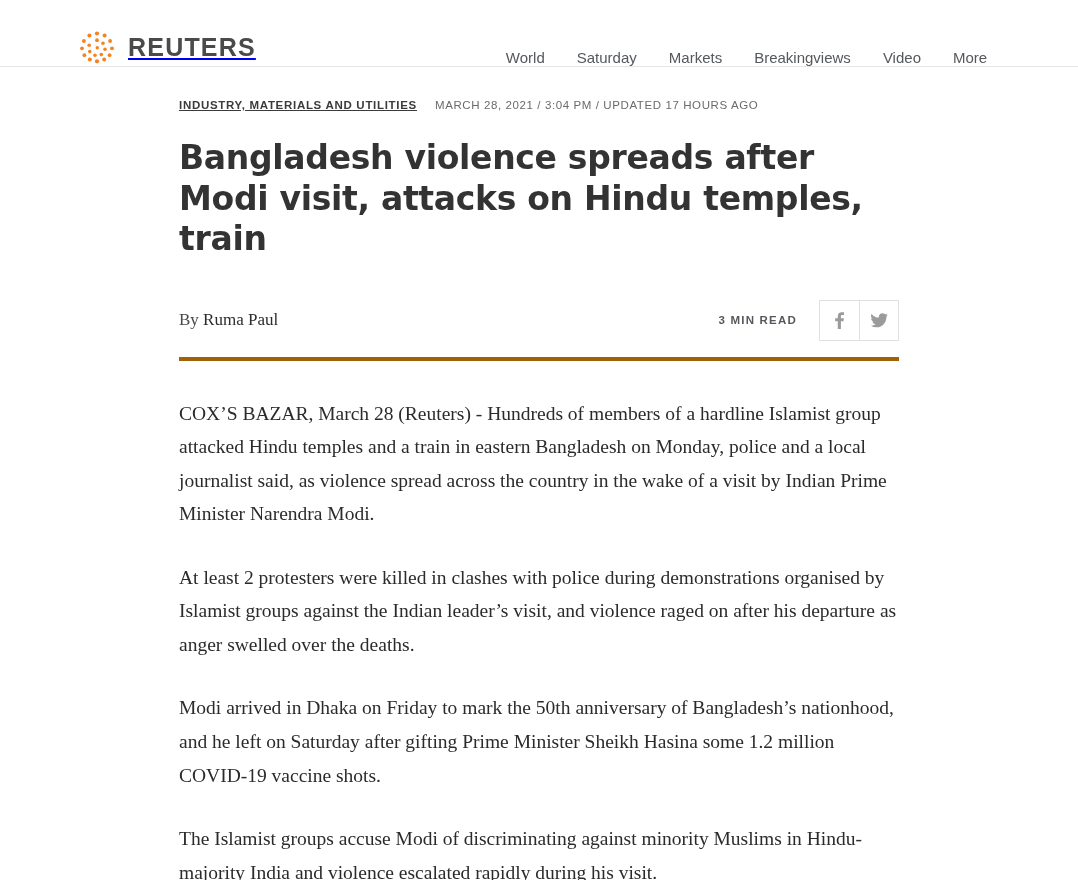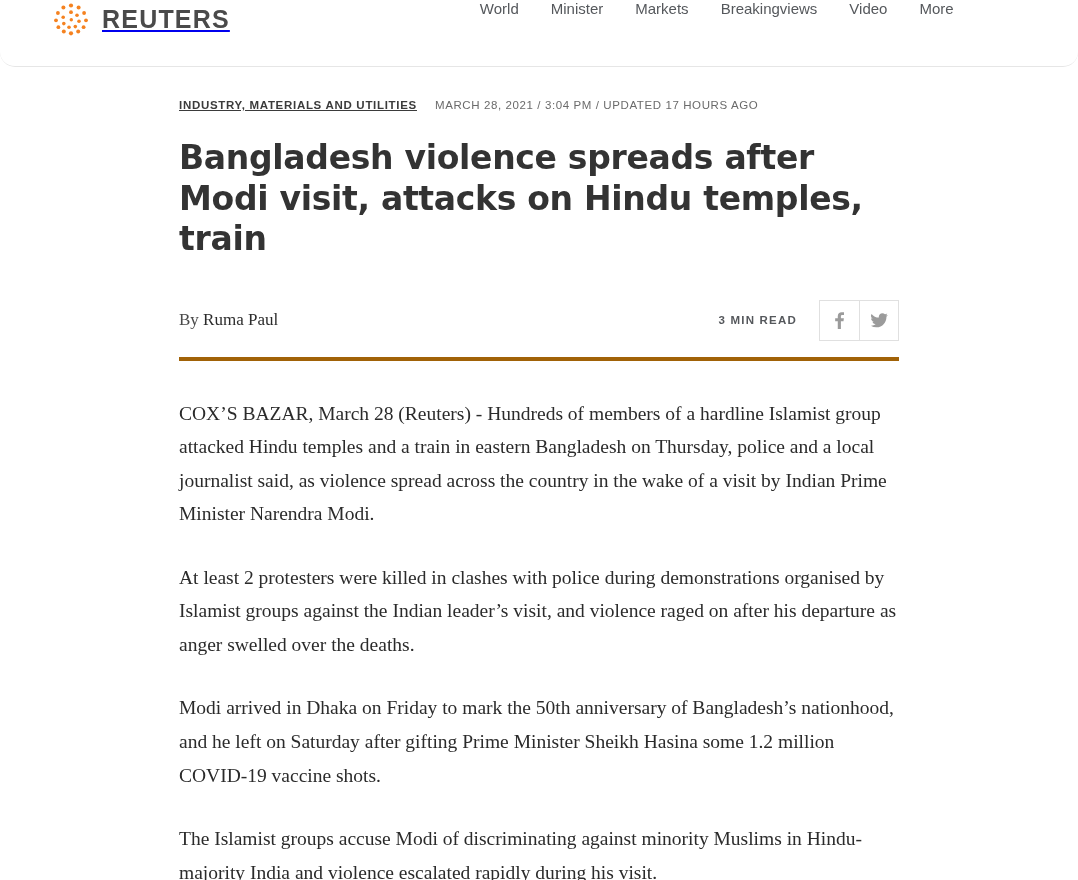--- a/index.html
+++ b/index.html
@@ -11,24 +11,23 @@
     background: #ffffff;
     font-family: "Liberation Sans", sans-serif;
     overflow: hidden;
   }
 
   
   .site-header {
     height: 67px;
     border-bottom: 1px solid #e6e6e6;
     display: flex;
-    align-items: flex-start;
-    padding: 0 40px 0 52px;
+    align-items: flex-end;
+    padding: 0 40px 0 78px;
     background: #fff;
-    border-radius: 15px;
   }
   .brand {
     display: flex;
     align-items: center;
     gap: 12px;
   }
   .brand-mark {
     width: 38px;
     height: 38px;
     position: relative;
@@ -173,21 +172,21 @@
           <circle cx="11.8" cy="23.6" r="1.8"></circle>
           <circle cx="11.2" cy="17.2" r="1.8"></circle>
           <circle cx="19.3" cy="19.8" r="1.7"></circle>
         </g>
       </svg>
     </span>
     <span class="brand-name">REUTERS</span>
   </a>
   <nav class="main-nav">
     <a class="nav-item" href="#">World</a>
-    <a class="nav-item" href="#">Minister</a>
+    <a class="nav-item" href="#">Saturday</a>
     <a class="nav-item" href="#">Markets</a>
     <a class="nav-item" href="#">Breakingviews</a>
     <a class="nav-item" href="#">Video</a>
     <a class="nav-item" href="#">More</a>
   </nav>
 </header>
 
 <main class="article">
   <div class="article-inner">
 
@@ -217,20 +216,20 @@
               <svg width="18" height="15" viewBox="0 0 18 15" aria-hidden="true">
                 <path fill="#9b9b9b" d="M17.7 1.9c-.64.29-1.33.48-2.05.57.74-.44 1.3-1.14 1.57-1.98-.69.41-1.45.7-2.26.87A3.56 3.56 0 0 0 12.35.25c-1.96 0-3.55 1.6-3.55 3.56 0 .28.03.55.09.81A10.1 10.1 0 0 1 1.57.89a3.57 3.57 0 0 0 1.1 4.75 3.5 3.5 0 0 1-1.6-.44v.04c0 1.73 1.22 3.17 2.85 3.5a3.6 3.6 0 0 1-1.6.06 3.56 3.56 0 0 0 3.32 2.47A7.14 7.14 0 0 1 .85 12.7a10.07 10.07 0 0 0 5.45 1.6c6.54 0 10.12-5.43 10.12-10.13l-.01-.46A7.2 7.2 0 0 0 17.7 1.9z"></path>
               </svg>
             </span>
           </div>
         </div>
       </div>
     </div>
 
     <div class="body-text">
-      <p>COX’S BAZAR, March 28 (Reuters) - Hundreds of members of a hardline Islamist group attacked Hindu temples and a train in eastern Bangladesh on Thursday, police and a local journalist said, as violence spread across the country in the wake of a visit by Indian Prime Minister Narendra Modi.</p>
+      <p>COX’S BAZAR, March 28 (Reuters) - Hundreds of members of a hardline Islamist group attacked Hindu temples and a train in eastern Bangladesh on Monday, police and a local journalist said, as violence spread across the country in the wake of a visit by Indian Prime Minister Narendra Modi.</p>
       <p>At least 2 protesters were killed in clashes with police during demonstrations organised by Islamist groups against the Indian leader’s visit, and violence raged on after his departure as anger swelled over the deaths.</p>
       <p>Modi arrived in Dhaka on Friday to mark the 50th anniversary of Bangladesh’s nationhood, and he left on Saturday after gifting Prime Minister Sheikh Hasina some 1.2 million COVID-19 vaccine shots.</p>
       <p>The Islamist groups accuse Modi of discriminating against minority Muslims in Hindu-majority India and violence escalated rapidly during his visit.</p>
     </div>
 
   </div>
 </main>
 
 </body></html>

